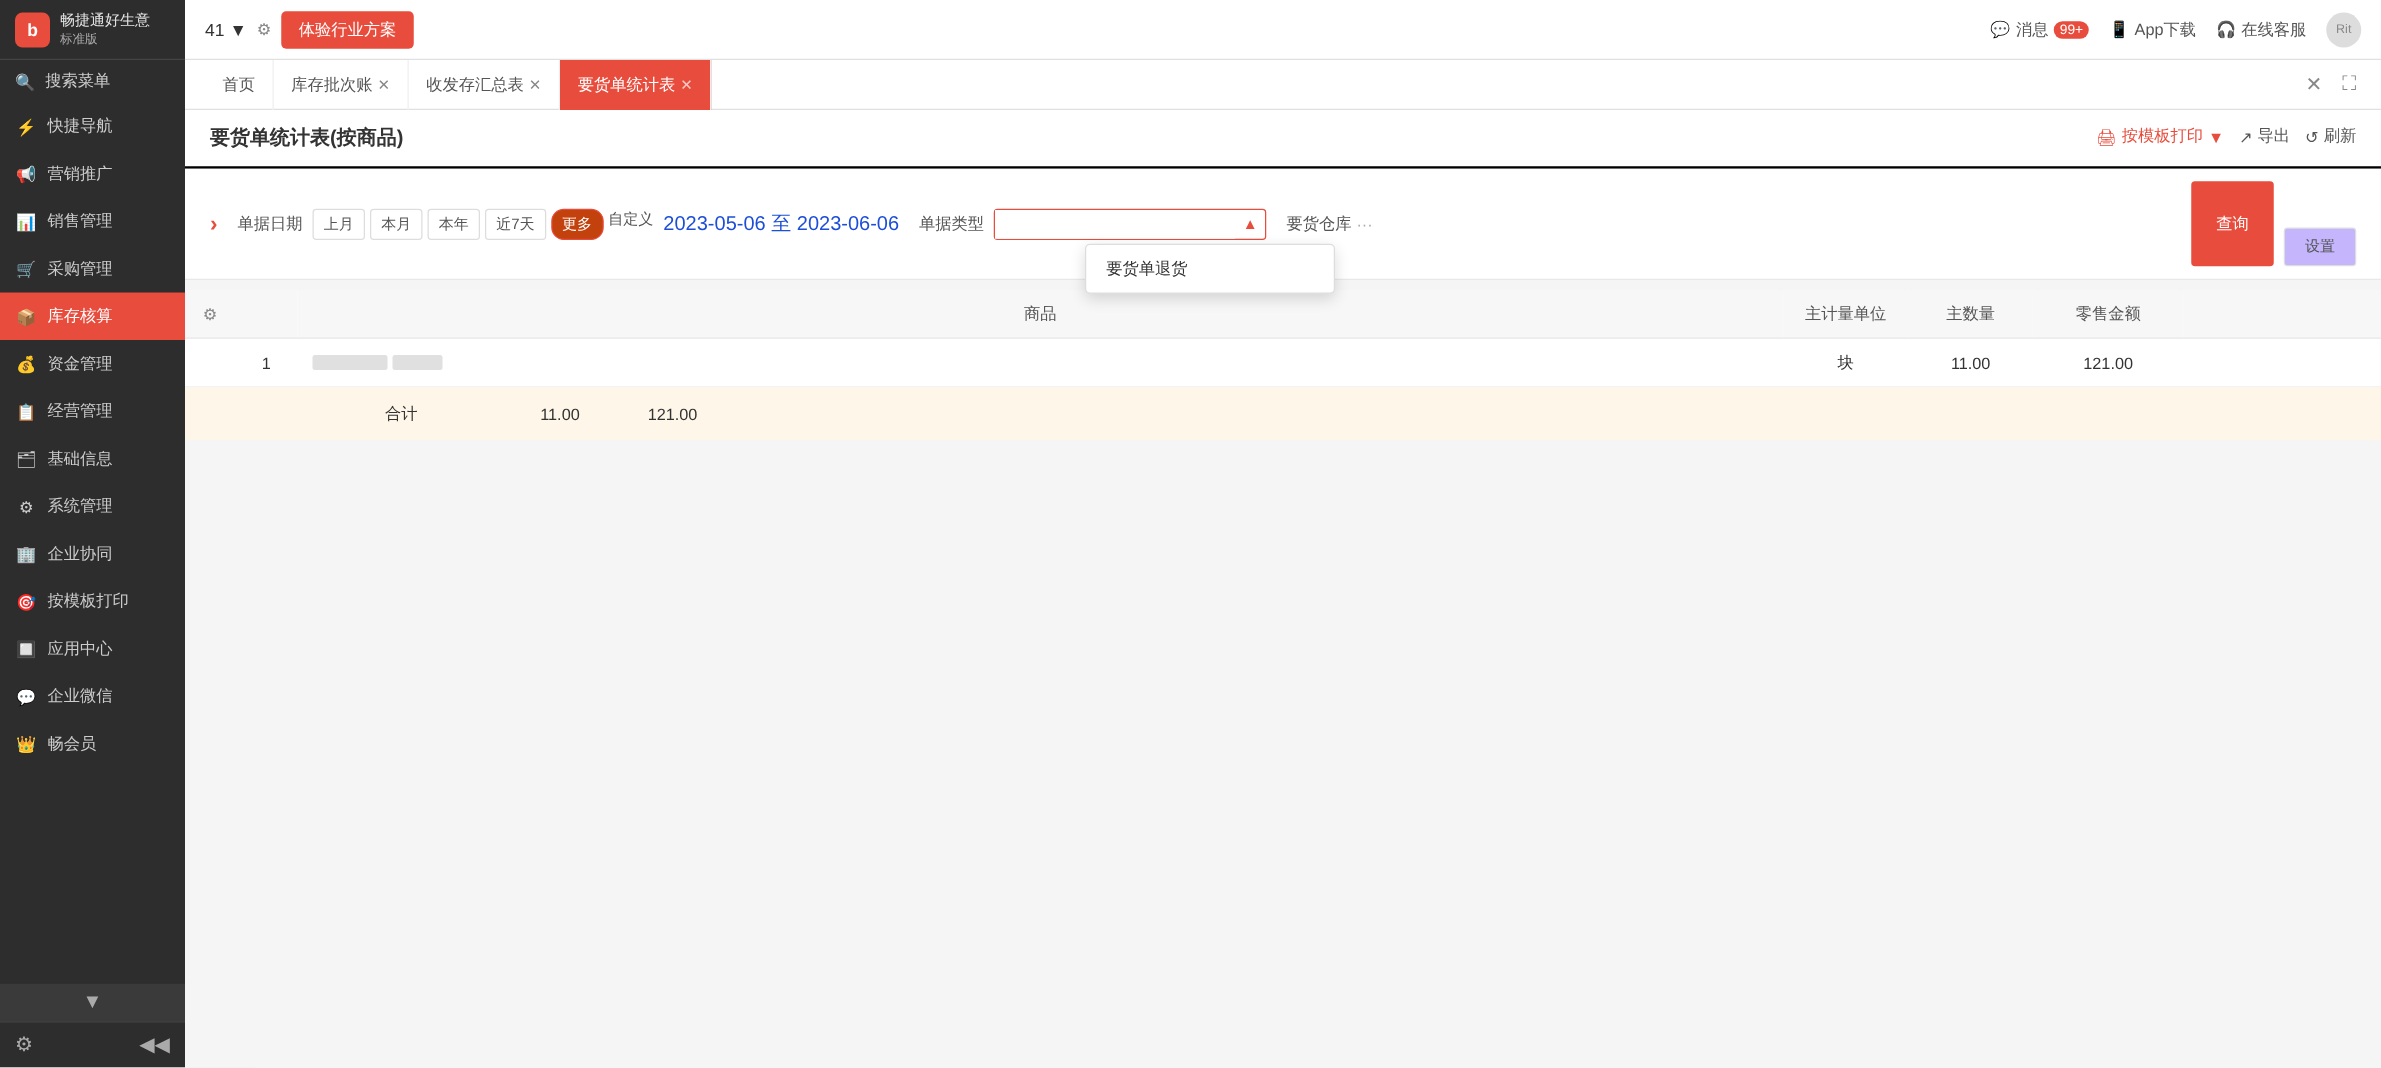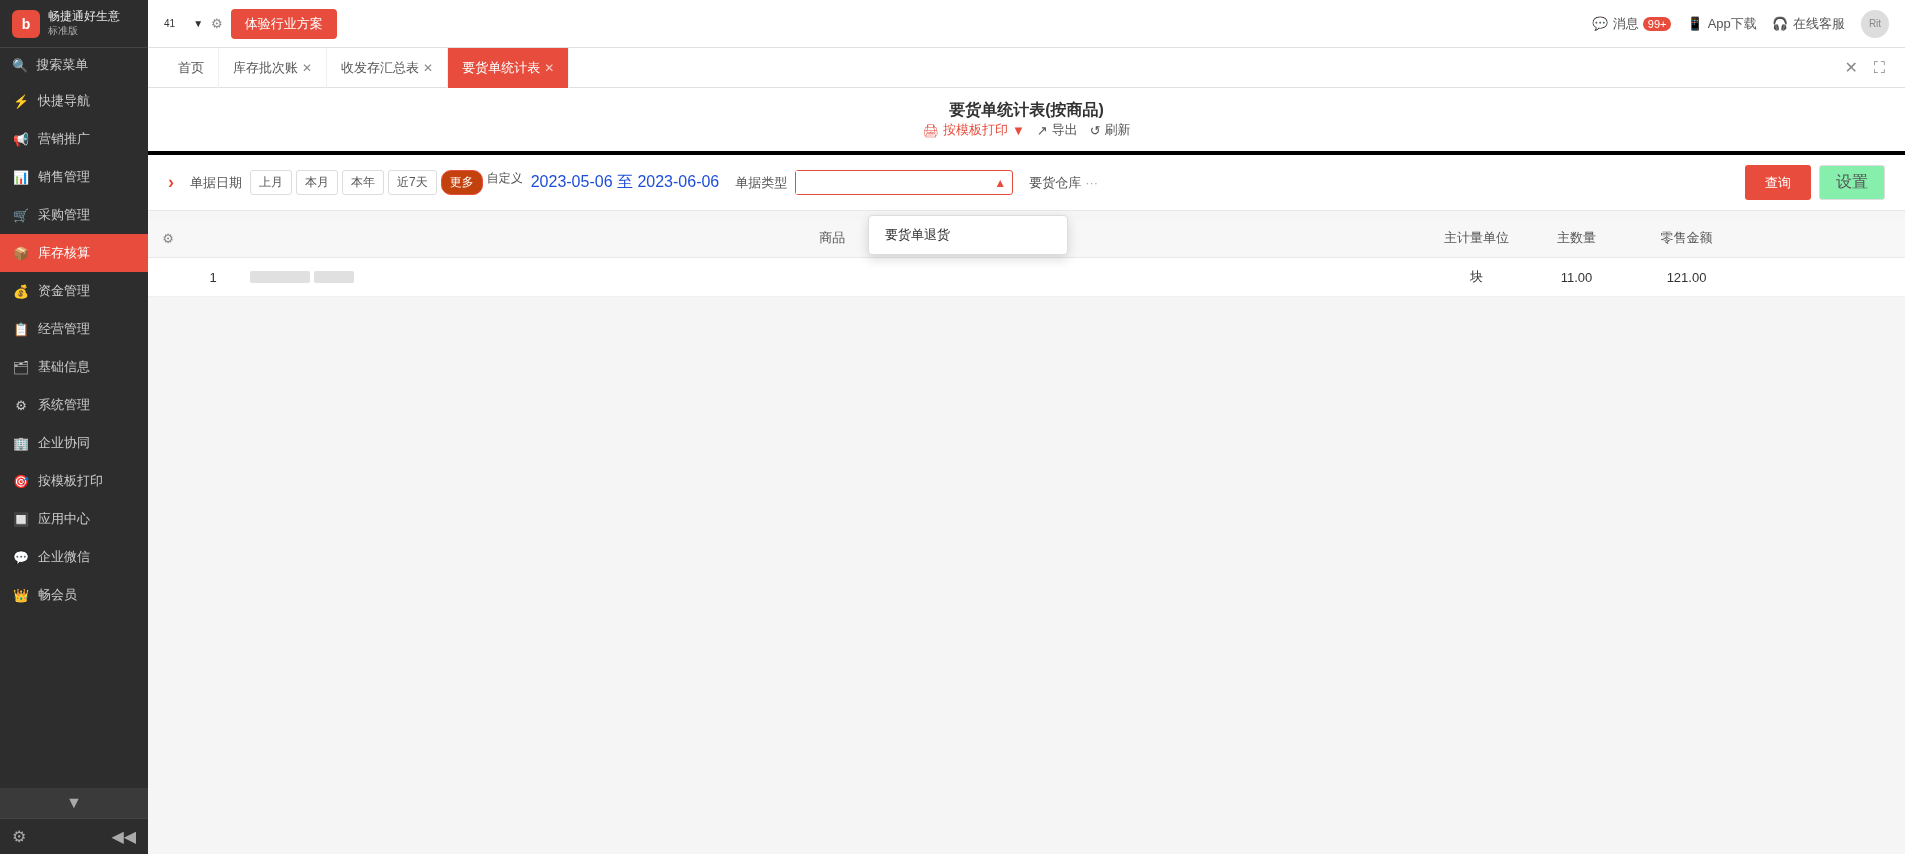--- a/index.html
+++ b/index.html
@@ -90,22 +90,22 @@
     .topbar {
       height: 48px;
       background: white;
       display: flex; align-items: center;
       padding: 0 16px;
       border-bottom: 1px solid #e0e0e0;
       gap: 12px;
     }
     .topbar-left { display: flex; align-items: center; gap: 8px; flex: 1; }
     .topbar-store {
-      display: flex; align-items: center; gap: 18px;
-      color: #333; font-size: 10px;
+      display: flex; align-items: center; gap: 4px;
+      color: #333; font-size: 14px;
     }
     .topbar-gear { color: #888; cursor: pointer; }
     .topbar-industry-btn {
       background: #e74c3c; color: white;
       border: none; border-radius: 4px;
       padding: 6px 14px; cursor: pointer; font-size: 13px;
     }
     .topbar-right { display: flex; align-items: center; gap: 16px; }
     .topbar-badge-item { display: flex; align-items: center; gap: 4px; color: #555; cursor: pointer; font-size: 13px; }
     .badge { background: #e74c3c; color: white; border-radius: 10px; padding: 1px 5px; font-size: 11px; }
@@ -134,23 +134,22 @@
 
     
     .page-content {
       flex: 1; background: #f5f5f5; overflow: auto; padding: 0;
       position: relative;
     }
 
     .page-header {
       background: white;
       padding: 12px 20px;
-      display: flex; align-items: center; justify-content: space-between;
-      border-bottom: 4px solid #000000;
-      flex-direction: column;
+      display: flex; align-items: flex-start; justify-content: space-between;
+      border-bottom: 2px solid #000000;
     }
     .page-title { font-size: 16px; font-weight: bold; color: #333; }
     .page-header-actions { display: flex; align-items: center; gap: 12px; }
     .btn-template { background: none; border: none; color: #e74c3c; cursor: pointer; font-size: 13px; display: flex; align-items: center; gap: 4px; }
     .btn-export { background: none; border: none; color: #555; cursor: pointer; font-size: 13px; display: flex; align-items: center; gap: 4px; }
     .btn-refresh { background: none; border: none; color: #555; cursor: pointer; font-size: 13px; display: flex; align-items: center; gap: 4px; }
 
     
     .filter-bar {
       background: white;
@@ -189,22 +188,22 @@
 
     .filter-warehouse { display: flex; align-items: center; gap: 4px; color: #555; font-size: 13px; }
     .filter-warehouse-dots { color: #aaa; cursor: pointer; }
 
     .filter-actions { margin-left: auto; display: flex; gap: 8px; }
     .btn-query {
       background: #e74c3c; color: white; border: none; border-radius: 3px;
       padding: 6px 20px; cursor: pointer; font-size: 13px;
     }
     .btn-settings {
-      background: #86efac; color: #555; border: 1px solid #ddd; border-radius: 3px;
-      padding: 6px 16px; cursor: pointer; font-size: 16px;
+      background: #c4b5fd; color: #555; border: 1px solid #ddd; border-radius: 3px;
+      padding: 6px 16px; cursor: pointer; font-size: 12px; margin-top: 37px;
     }
 
     
     .dropdown-overlay {
       position: absolute;
       top: 60px; left: 720px;
       background: white;
       border: 1px solid #ddd;
       border-radius: 4px;
       box-shadow: 0 4px 12px rgba(0,0,0,0.15);
@@ -495,15 +494,23 @@
             </td>
             <td>块</td>
             <td>11.00</td>
             <td>121.00</td>
             <td></td>
           </tr>
         </tbody>
       </table>
     </div>
 
+    <div class="table-footer">
+      <span class="table-footer-label">
+        <span style="margin-right: 140px;"></span>
+        <span>合计</span>
+      </span>
+      <span class="table-footer-qty">11.00</span>
+      <span class="table-footer-amount">121.00</span>
+    </div>
 
   </div>
 </div>
 
 </body></html>

